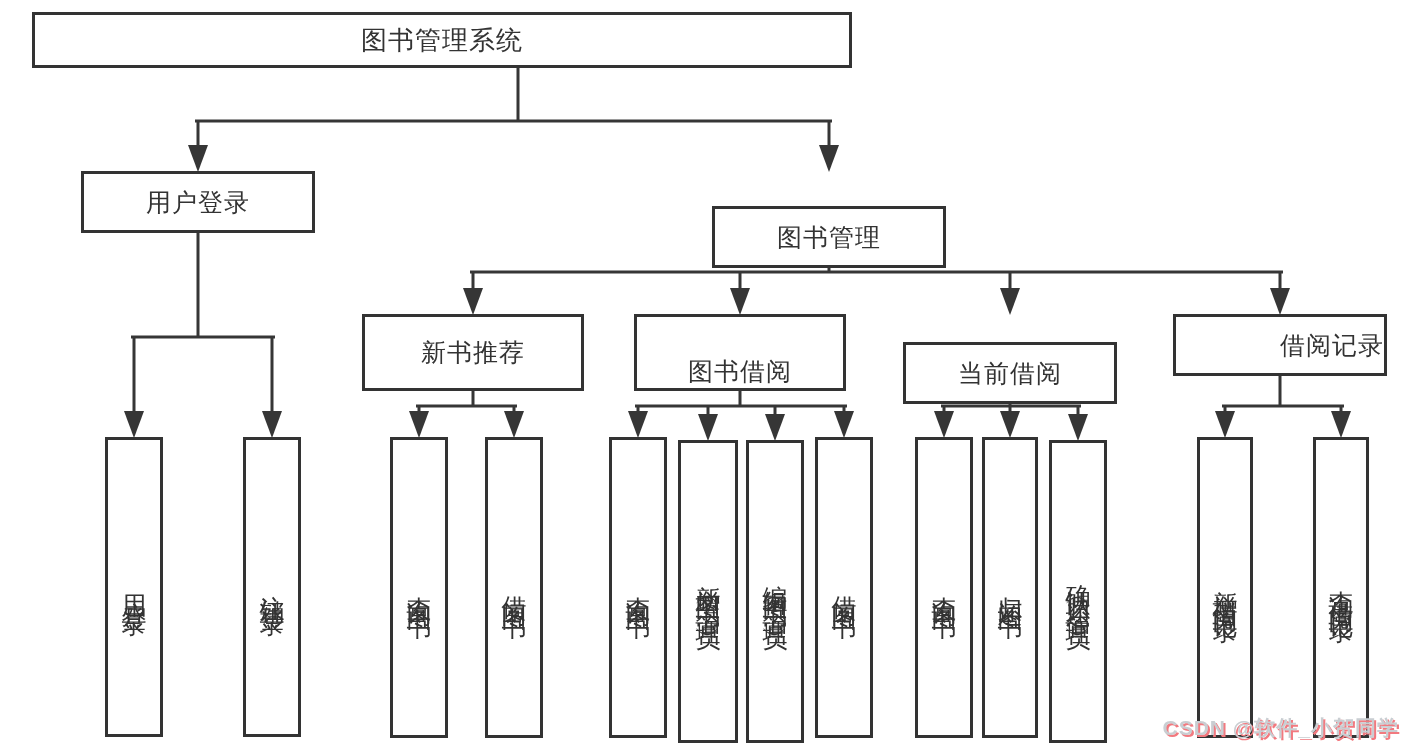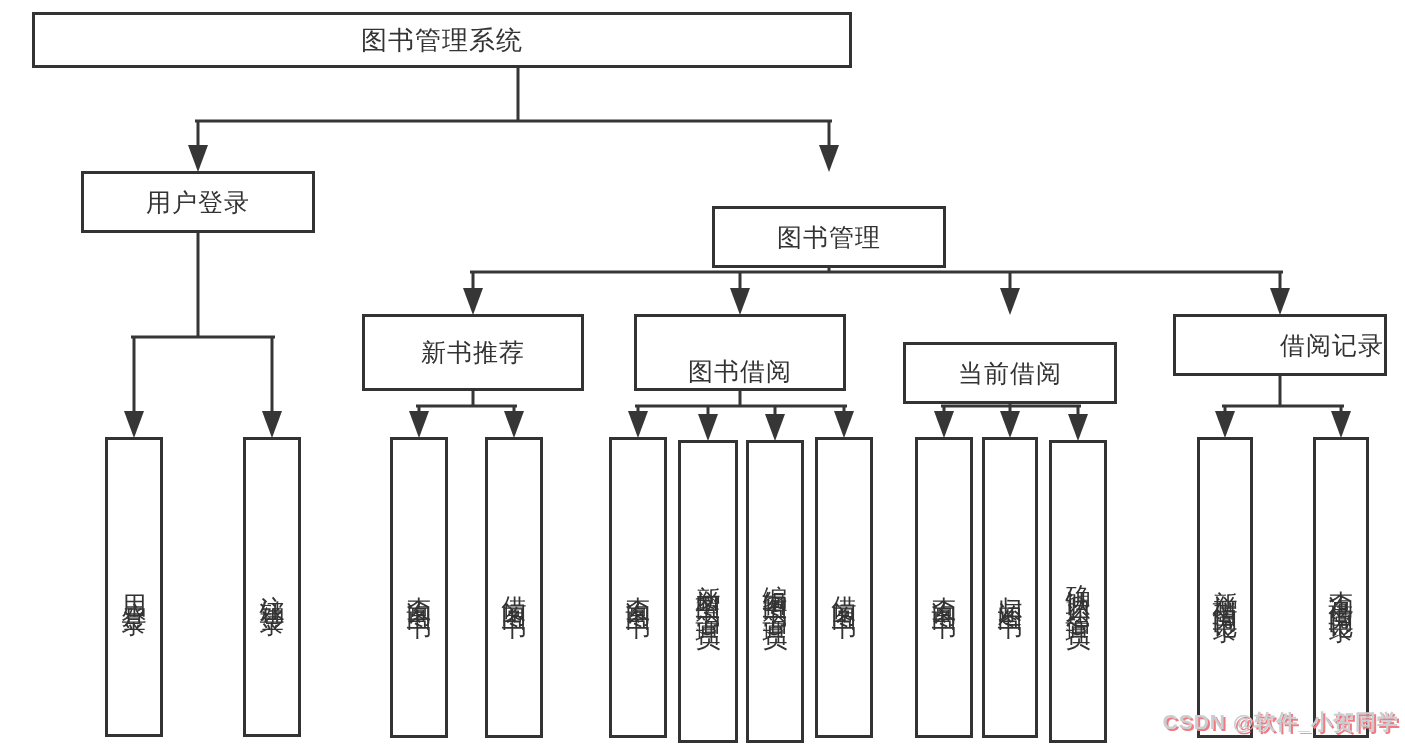--- a/index.html
+++ b/index.html
@@ -42,21 +42,21 @@
   .node.vertical span {
     writing-mode: vertical-rl;
     text-orientation: mixed;
     line-height: 1;
     font-size: 25px;
     letter-spacing: 6px;
   }
   .watermark {
     position: absolute;
     right: 6px;
-    bottom: 11px;
+    bottom: 5px;
     font-size: 21px;
     font-weight: bold;
     letter-spacing: 1px;
     color: #c9ced2;
     text-shadow: 2px 2px 0 #f2797f;
     white-space: nowrap;
   }
 </style>
 </head>
 <body>

